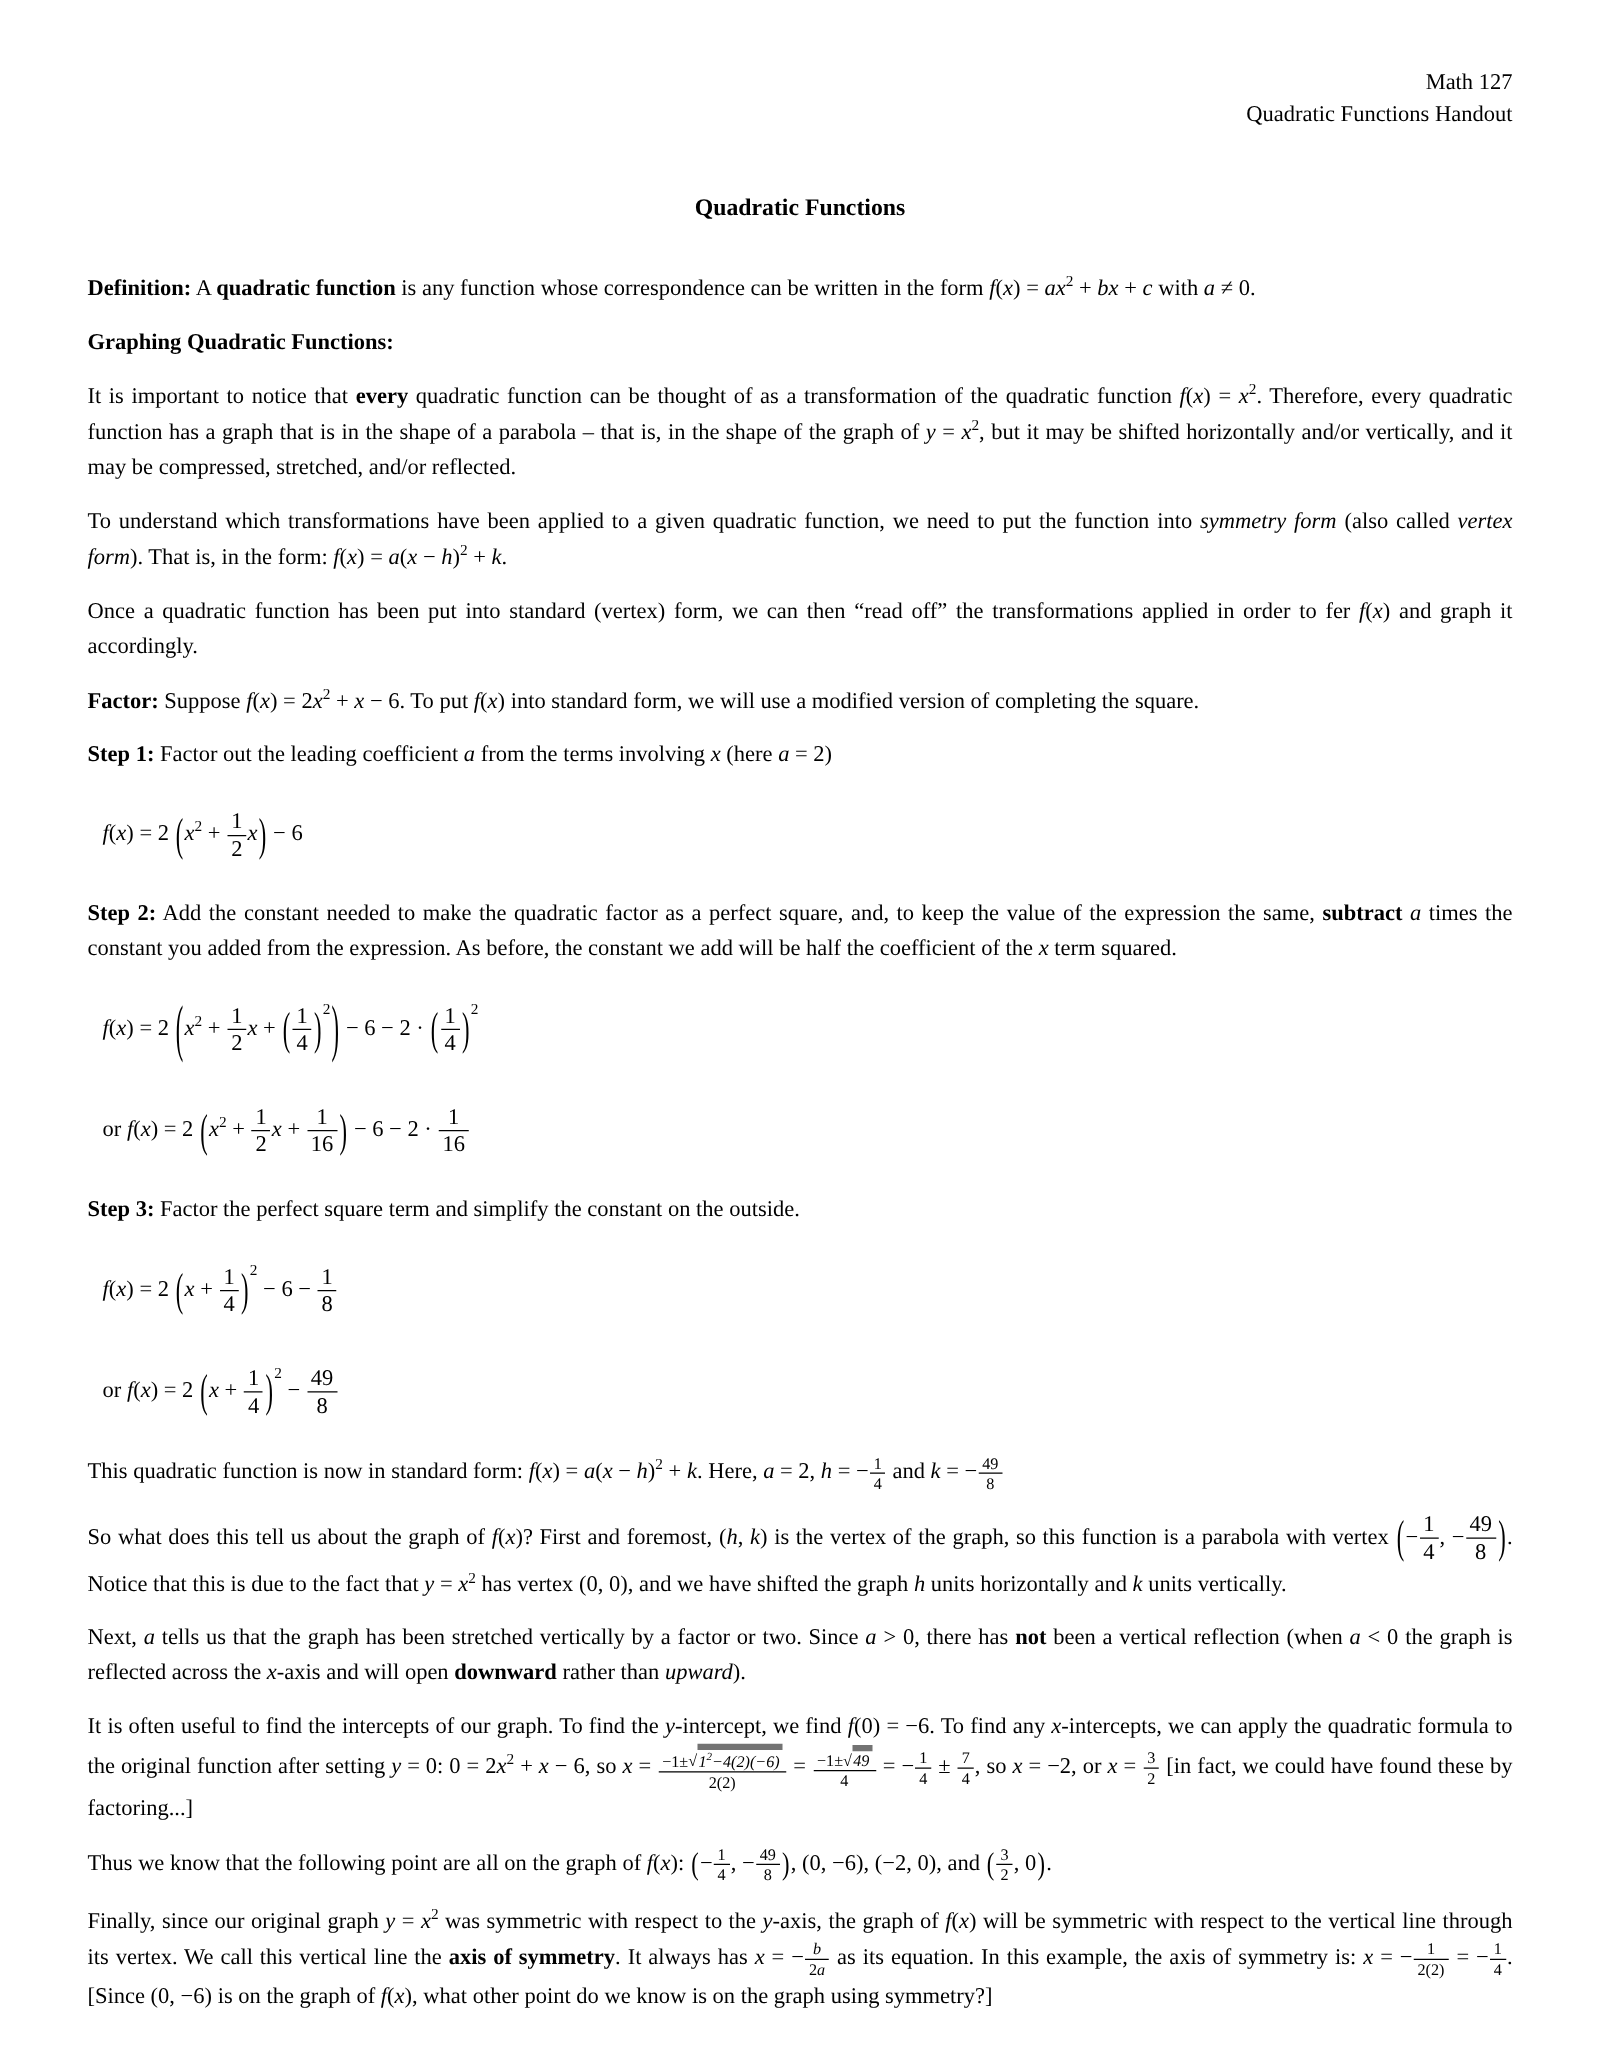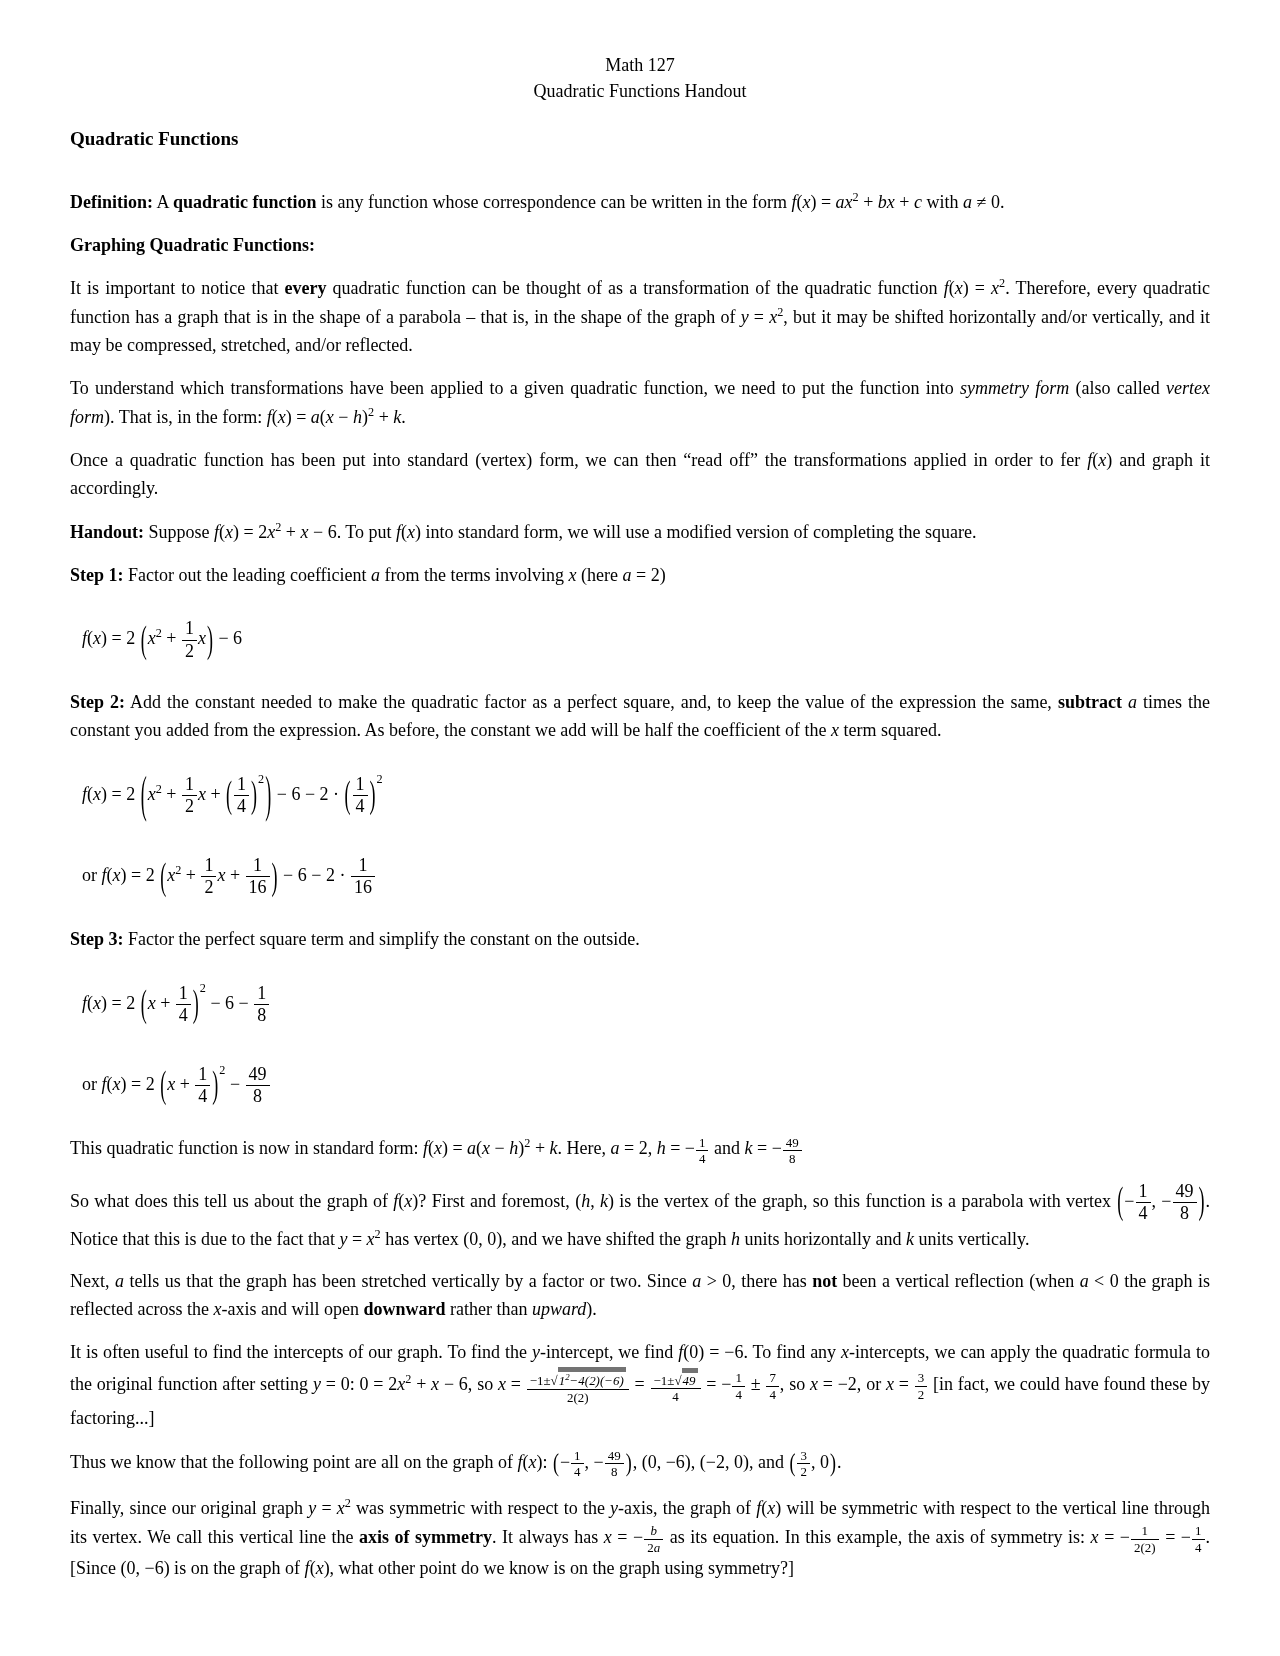--- a/index.html
+++ b/index.html
@@ -9,25 +9,26 @@
     box-sizing: border-box;
     margin: 0 auto;
     padding: 52px 70px 40px 70px;
     background: #ffffff;
     color: #000000;
     font-family: "Liberation Serif", "DejaVu Serif", serif;
     font-size: 18px;
     line-height: 1.55;
     text-align: justify;
   }
-  .header { line-height: 1.45; margin-bottom: 0; text-align: center; }
+  .header { line-height: 1.45; margin-bottom: 0; text-align: right; }
   .title {
+    text-align: center;
     font-weight: bold;
     font-size: 19px;
-    margin: 20px 0 34px 0;
+    margin: 48px 0 34px 0;
   }
   p.para { margin: 15px 0; }
   .bold { font-weight: bold; }
   .display {
     text-align: left;
     margin: 12px 12px;
     padding: 14px 0 12px 0;
     line-height: 1.25;
     white-space: nowrap;
   }
@@ -70,21 +71,21 @@
   <p class="para"><b>Definition:</b> A <b>quadratic function</b> is any function whose correspondence can be written in the form <i>f</i>(<i>x</i>) = <i>ax</i><sup>2</sup> + <i>bx</i> + <i>c</i> with <i>a</i> ≠ 0.</p>
 
   <p class="para bold">Graphing Quadratic Functions:</p>
 
   <p class="para">It is important to notice that <b>every</b> quadratic function can be thought of as a transformation of the quadratic function <i>f</i>(<i>x</i>) = <i>x</i><sup>2</sup>. Therefore, every quadratic function has a graph that is in the shape of a parabola – that is, in the shape of the graph of <i>y</i> = <i>x</i><sup>2</sup>, but it may be shifted horizontally and/or vertically, and it may be compressed, stretched, and/or reflected.</p>
 
   <p class="para">To understand which transformations have been applied to a given quadratic function, we need to put the function into <i>symmetry form</i> (also called <i>vertex form</i>). That is, in the form: <i>f</i>(<i>x</i>) = <i>a</i>(<i>x</i> − <i>h</i>)<sup>2</sup> + <i>k</i>.</p>
 
   <p class="para">Once a quadratic function has been put into standard (vertex) form, we can then “read off” the transformations applied in order to fer <i>f</i>(<i>x</i>) and graph it accordingly.</p>
 
-  <p class="para"><b>Handout:</b> Suppose <i>f</i>(<i>x</i>) = 2<i>x</i><sup>2</sup> + <i>x</i> − 6. To put <i>f</i>(<i>x</i>) into standard form, we will use a modified version of completing the square.</p>
+  <p class="para"><b>Factor:</b> Suppose <i>f</i>(<i>x</i>) = 2<i>x</i><sup>2</sup> + <i>x</i> − 6. To put <i>f</i>(<i>x</i>) into standard form, we will use a modified version of completing the square.</p>
 
   <p class="para"><b>Step 1:</b> Factor out the leading coefficient <i>a</i> from the terms involving <i>x</i> (here <i>a</i> = 2)</p>
 
   <div class="display"><i>f</i>(<i>x</i>) = 2 <span class="paren p2">(</span><i>x</i><sup>2</sup> + <span class="frac"><span class="num">1</span><span class="den">2</span></span><i>x</i><span class="paren p2">)</span> − 6</div>
 
   <p class="para"><b>Step 2:</b> Add the constant needed to make the quadratic factor as a perfect square, and, to keep the value of the expression the same, <b>subtract</b> <i>a</i> times the constant you added from the expression. As before, the constant we add will be half the coefficient of the <i>x</i> term squared.</p>
 
   <div class="display"><i>f</i>(<i>x</i>) = 2 <span class="paren p3">(</span><i>x</i><sup>2</sup> + <span class="frac"><span class="num">1</span><span class="den">2</span></span><i>x</i> + <span class="paren p2">(</span><span class="frac"><span class="num">1</span><span class="den">4</span></span><span class="paren p2">)</span><sup>2</sup><span class="paren p3">)</span> − 6 − 2 · <span class="paren p2">(</span><span class="frac"><span class="num">1</span><span class="den">4</span></span><span class="paren p2">)</span><sup>2</sup></div>
 
   <div class="display">or <i>f</i>(<i>x</i>) = 2 <span class="paren p2">(</span><i>x</i><sup>2</sup> + <span class="frac"><span class="num">1</span><span class="den">2</span></span><i>x</i> + <span class="frac"><span class="num">1</span><span class="den">16</span></span><span class="paren p2">)</span> − 6 − 2 · <span class="frac"><span class="num">1</span><span class="den">16</span></span></div>

